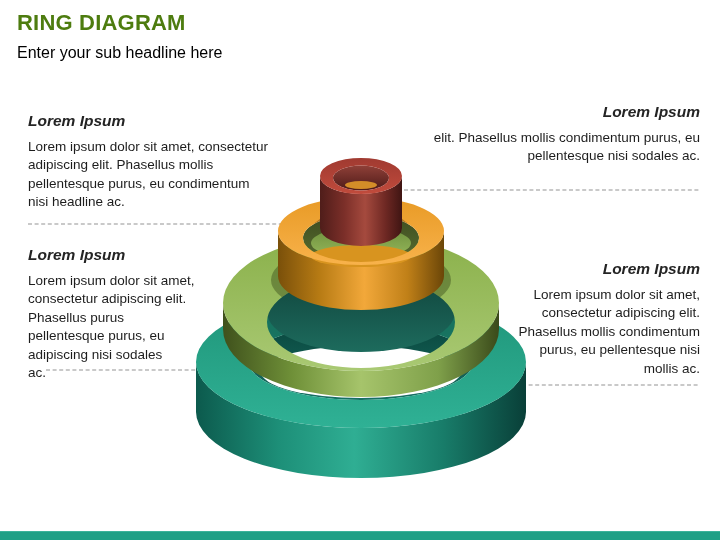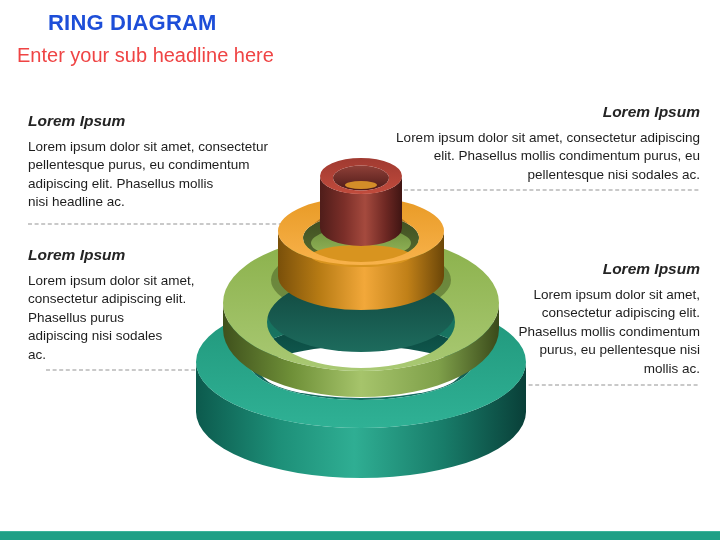--- a/index.html
+++ b/index.html
@@ -3,24 +3,24 @@
 <meta charset="utf-8">
 <style>
   html,body { margin:0; padding:0; }
   #slide {
     position:relative; width:720px; height:540px; background:#ffffff;
     overflow:hidden; font-family:"Liberation Sans", sans-serif;
   }
   #rings-svg { position:absolute; left:0; top:0; }
   .slide-title {
     position:absolute; left:17px; top:10px; font-size:22px; font-weight:bold;
-    color:#1d4ed8; letter-spacing:0.2px;margin-left:31px;
+    color:#4d7c0f; letter-spacing:0.2px;
   }
   .slide-subtitle {
-    position:absolute; left:17px; top:44px; font-size:20px; color:#ef4444;
+    position:absolute; left:17px; top:44px; font-size:16px; color:#000000;
   }
   .block { position:absolute; color:#222; }
   .block .hd {
     font-size:15.5px; font-weight:bold; font-style:italic;
     margin:0 0 8px 0; color:#242424;
   }
   .block .line { font-size:13.5px; line-height:18.4px; white-space:nowrap; color:#1d1d1d; }
   .block.right { text-align:right; }
   #blk-tl { left:28px;  top:112px; }
   #blk-tr { right:20px; top:103px; }
@@ -163,37 +163,37 @@
                M333,178 A28,12.5 0 1 0 389,178 A28,12.5 0 1 0 333,178 Z"></path>
     </g>
   </svg>
 
   <div class="slide-title">RING DIAGRAM</div>
   <div class="slide-subtitle">Enter your sub headline here</div>
 
   <div class="block" id="blk-tl">
     <div class="hd">Lorem Ipsum</div>
     <div class="line">Lorem ipsum dolor sit amet, consectetur</div>
+    <div class="line">adipiscing elit. Phasellus mollis</div>
     <div class="line">pellentesque purus, eu condimentum</div>
-    <div class="line">adipiscing elit. Phasellus mollis</div>
     <div class="line">nisi headline ac.</div>
   </div>
 
   <div class="block right" id="blk-tr">
     <div class="hd">Lorem Ipsum</div>
-    <div class="line">Lorem ipsum dolor sit amet, consectetur adipiscing</div>
     <div class="line">elit. Phasellus mollis condimentum purus, eu</div>
     <div class="line">pellentesque nisi sodales ac.</div>
   </div>
 
   <div class="block" id="blk-bl">
     <div class="hd">Lorem Ipsum</div>
     <div class="line">Lorem ipsum dolor sit amet,</div>
     <div class="line">consectetur adipiscing elit.</div>
     <div class="line">Phasellus purus</div>
+    <div class="line">pellentesque purus, eu</div>
     <div class="line">adipiscing nisi sodales</div>
     <div class="line">ac.</div>
   </div>
 
   <div class="block right" id="blk-br">
     <div class="hd">Lorem Ipsum</div>
     <div class="line">Lorem ipsum dolor sit amet,</div>
     <div class="line">consectetur adipiscing elit.</div>
     <div class="line">Phasellus mollis condimentum</div>
     <div class="line">purus, eu pellentesque nisi</div>

